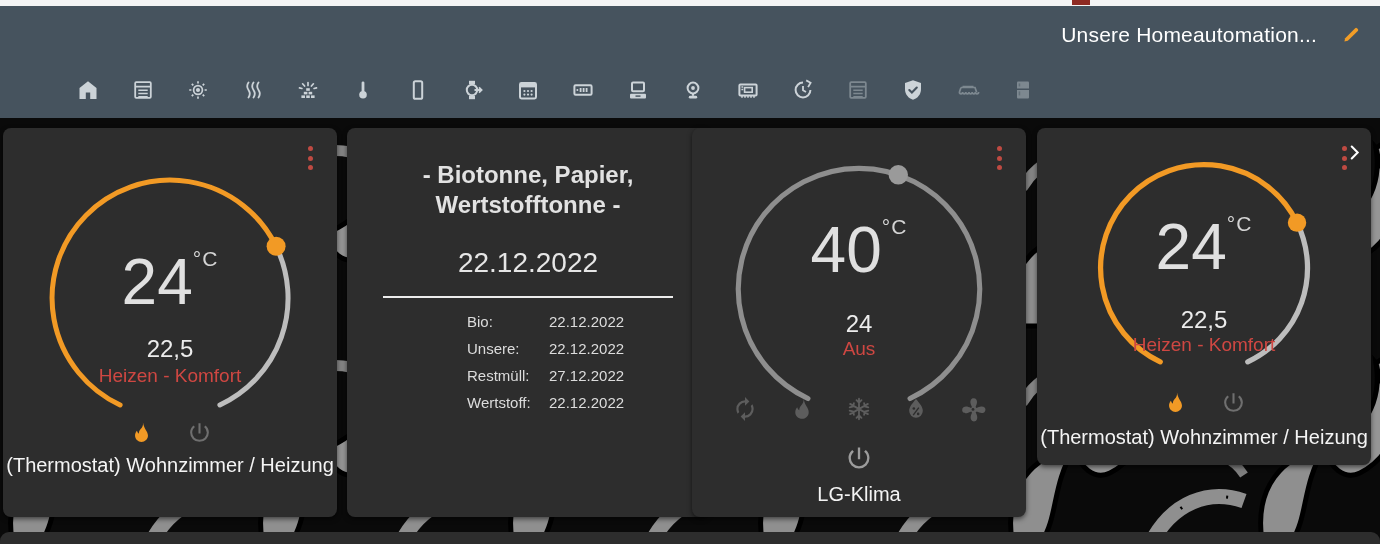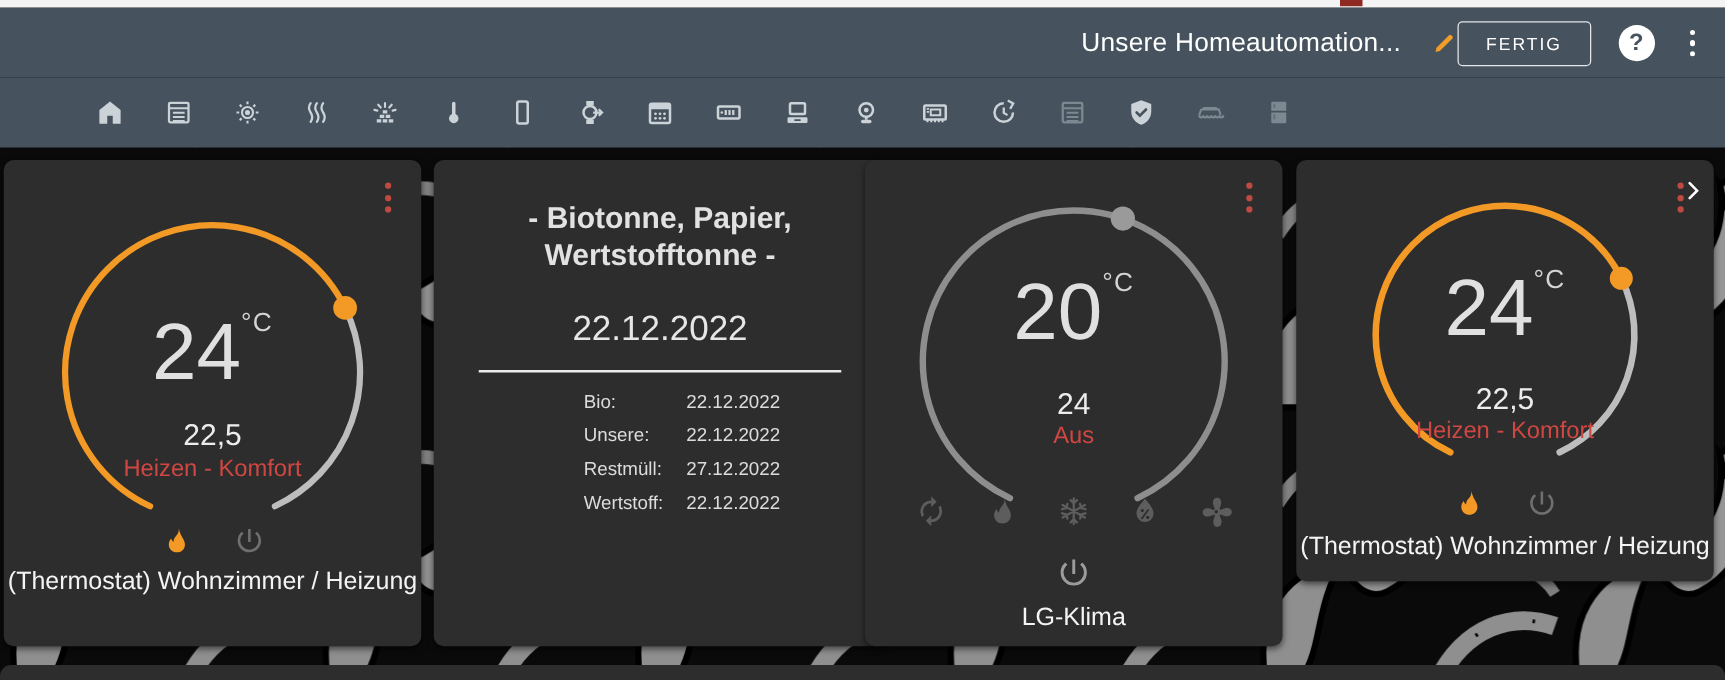--- a/index.html
+++ b/index.html
@@ -225,31 +225,20 @@
     <div class="red-tick"></div>
   </div>
 
   <header class="app-bar">
     <div class="app-bar-left">
       <h1 class="page-title">Unsere Homeautomation...</h1>
       <svg class="pencil" viewBox="0 0 24 24">
           <use href="#i-pencil"></use>
         </svg>
     </div>
-    <div class="app-bar-right">
-      <button class="done-btn">FERTIG</button>
-      <div class="help-btn">
-          <span>?</span>
-        </div>
-      <div class="kebab">
-          <i></i>
-          <i></i>
-          <i></i>
-        </div>
-    </div>
   </header>
 
   <nav class="tab-bar">
     <div class="tabs">
       <div class="tab">
           <svg viewBox="0 0 24 24">
             <use href="#i-home"></use>
           </svg>
         </div>
       <div class="tab">
@@ -416,21 +405,21 @@
     <section class="card" id="card-climate">
       <div class="card-menu">
           <i></i>
           <i></i>
           <i></i>
         </div>
       <svg class="dial" style="top:28px" width="266" height="266" viewBox="0 0 260 260">
         <path d="M 80.1 237 A 118 118 0 1 1 179.9 237" fill="none" stroke="#8e8e8e" stroke-width="5" stroke-linecap="round"></path>
         <circle cx="168.4" cy="18.4" r="9.5" fill="#9a9a9a"></circle>
       </svg>
-      <div class="abs-c temp-big" style="top:88px"><span>20</span><sup>°C</sup></div>
+      <div class="abs-c temp-big" style="top:88px"><span>40</span><sup>°C</sup></div>
       <div class="abs-c target" style="top:182px">24</div>
       <div class="abs-c mode-label" style="top:210px">Aus</div>
       <div class="abs-c icon-row climate-modes" style="top:268px">
         <svg class="mode-dim" viewBox="0 0 24 24">
             <use href="#i-sync"></use>
           </svg>
         <svg class="mode-dim" viewBox="0 0 24 24">
             <use href="#i-flame"></use>
           </svg>
         <svg class="mode-dim" viewBox="0 0 24 24">

